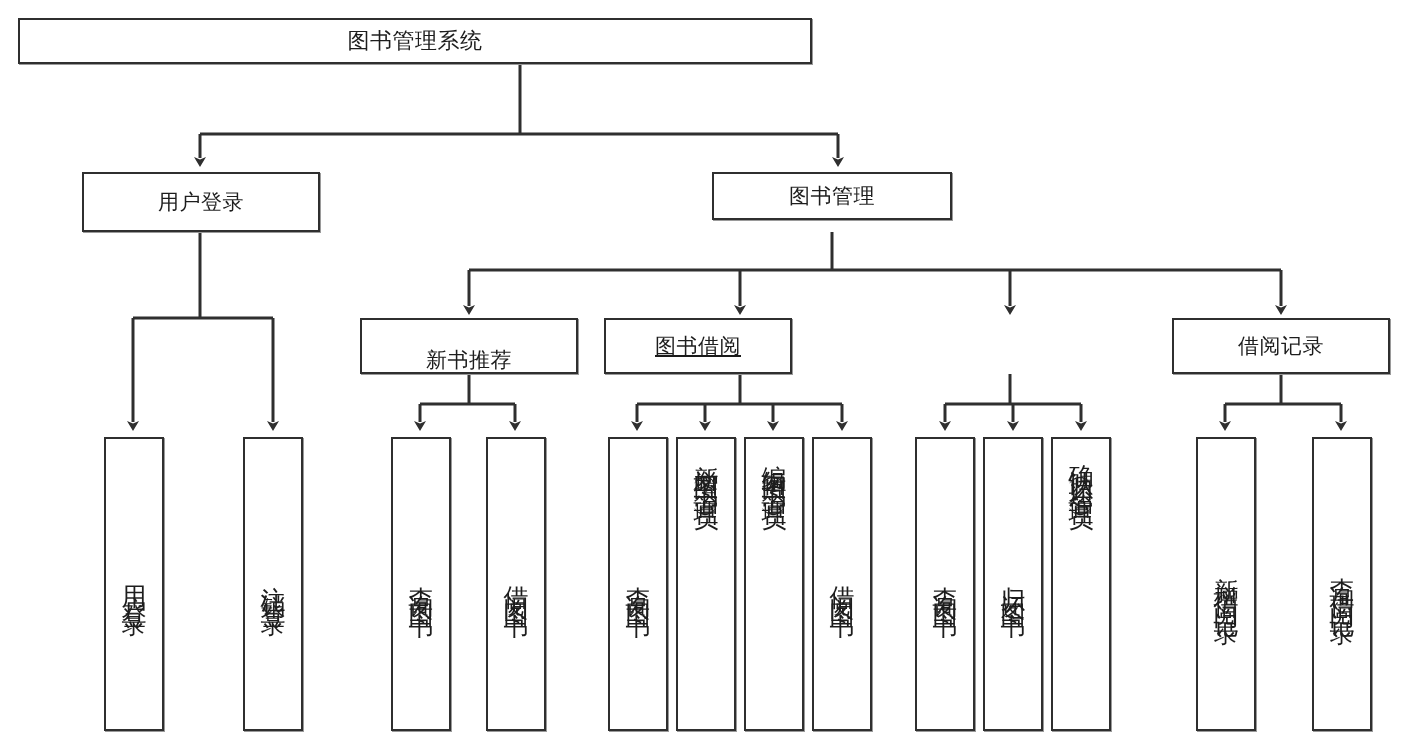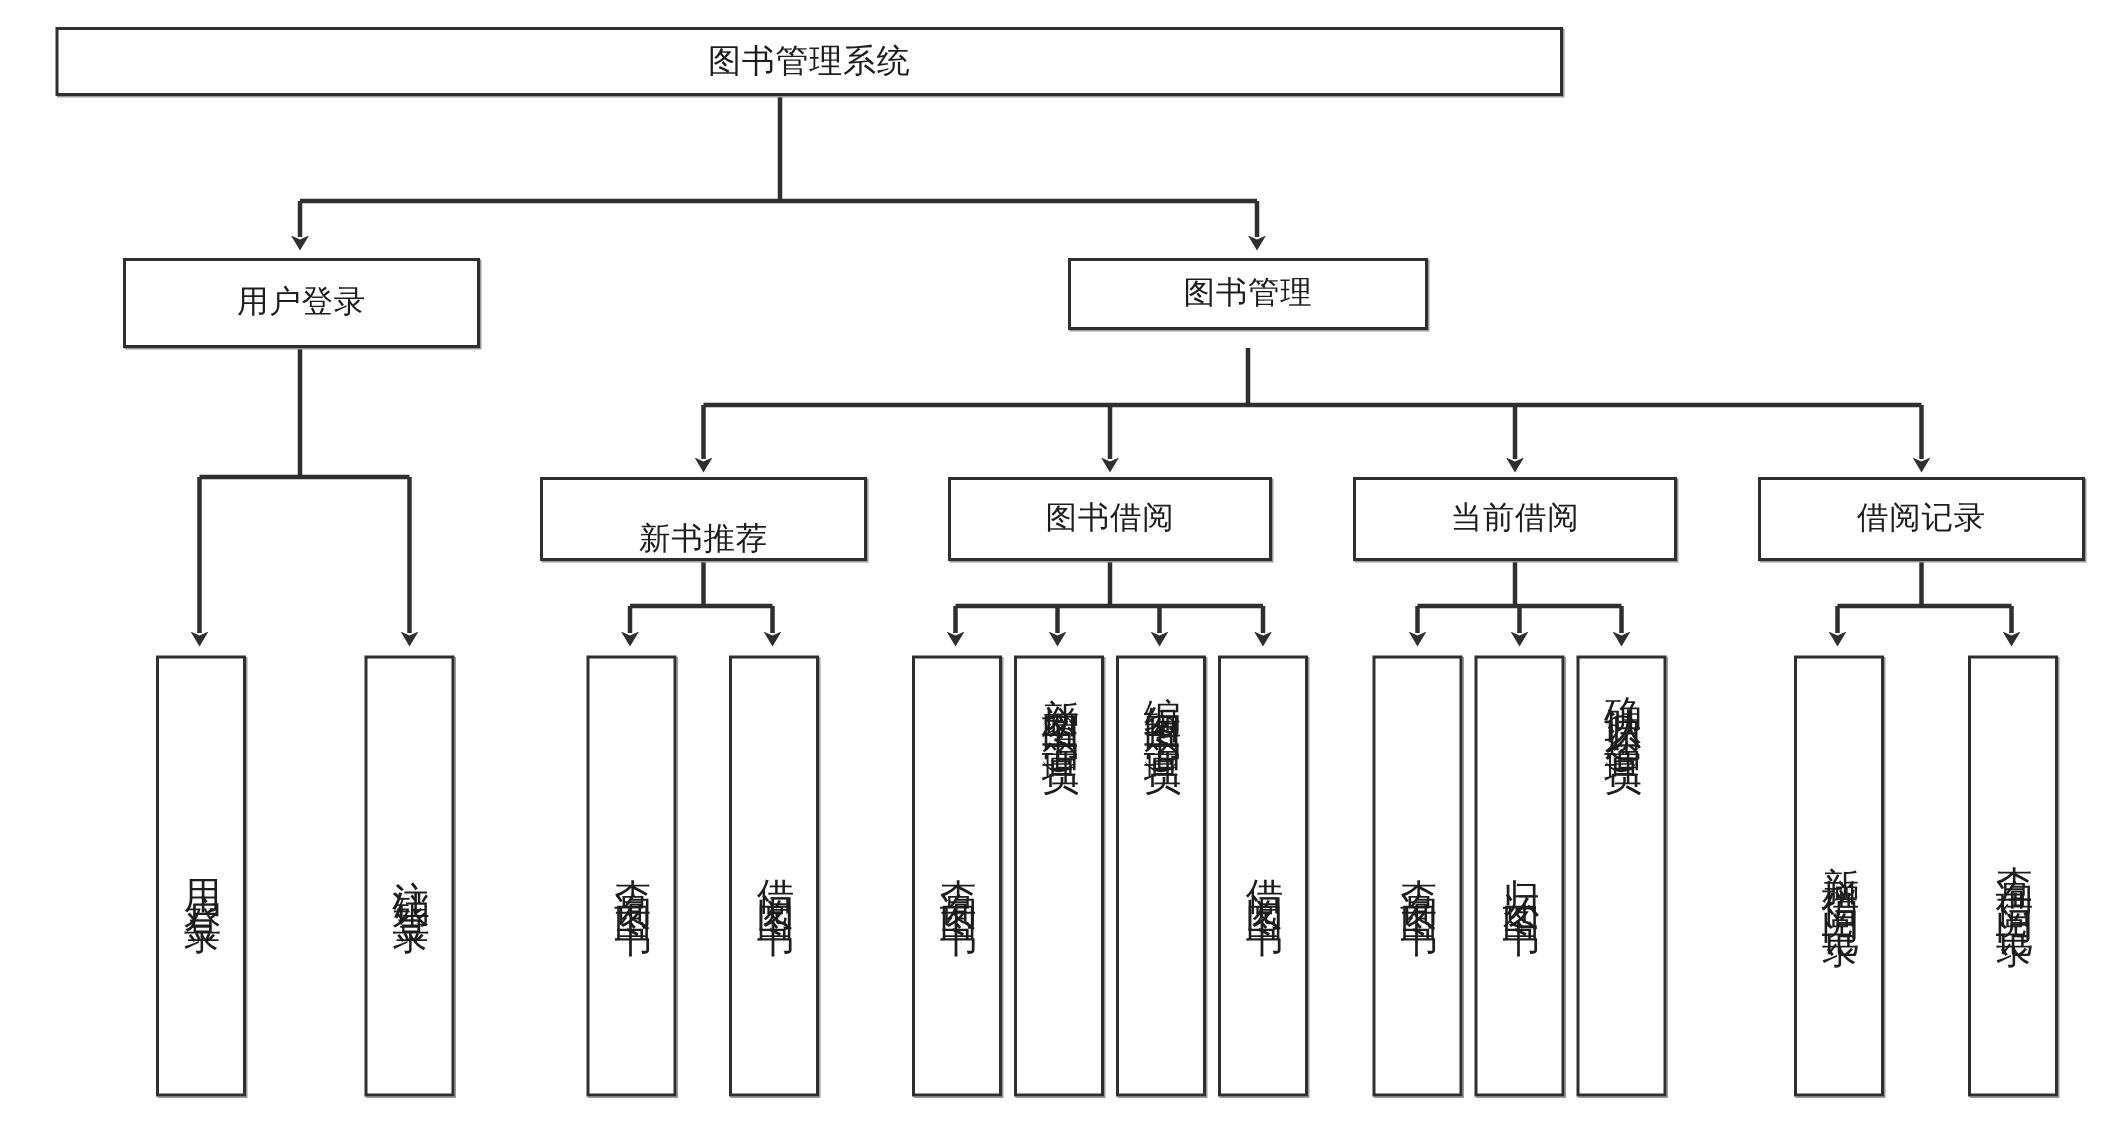--- a/index.html
+++ b/index.html
@@ -108,39 +108,36 @@
       <path d="M1013,404 L1013,422" marker-end="url(#arw)"></path>
       <path d="M1081,404 L1081,422" marker-end="url(#arw)"></path>
 
       <path d="M1281,374 L1281,404"></path>
       <path d="M1225,404 L1341,404"></path>
       <path d="M1225,404 L1225,422" marker-end="url(#arw)"></path>
       <path d="M1341,404 L1341,422" marker-end="url(#arw)"></path>
     </g>
   </svg>
 
-  <div class="node h root" style="left:18px;top:18px;width:1005px;height:46px;margin-left:19px;">
+  <div class="node h root" style="left:18px;top:18px;width:794px;height:46px;">
     <span class="lbl">图书管理系统</span>
   </div>
 
   <div class="node h" style="left:82px;top:172px;width:238px;height:60px;">
     <span class="lbl">用户登录</span>
   </div>
   <div class="node h" style="left:712px;top:172px;width:240px;height:48px;">
     <span class="lbl">图书管理</span>
   </div>
 
   <div class="node h" style="left:360px;top:318px;width:218px;height:56px;align-items:flex-end;">
     <span class="lbl">新书推荐</span>
   </div>
-  <div class="node h" style="left:632px;top:318px;width:216px;height:56px;">
+  <div class="node h" style="left:604px;top:318px;width:188px;height:56px;text-decoration:underline;">
     <span class="lbl">图书借阅</span>
-  </div>
-  <div class="node h" style="left:902px;top:318px;width:216px;height:56px;">
-    <span class="lbl">当前借阅</span>
   </div>
   <div class="node h" style="left:1172px;top:318px;width:218px;height:56px;">
     <span class="lbl">借阅记录</span>
   </div>
 
   <div class="node v mid" style="left:104px;top:437px;width:60px;height:294px;">
     <span class="lbl">用户登录</span>
   </div>
   <div class="node v mid" style="left:243px;top:437px;width:60px;height:294px;">
     <span class="lbl">注销登录</span>

